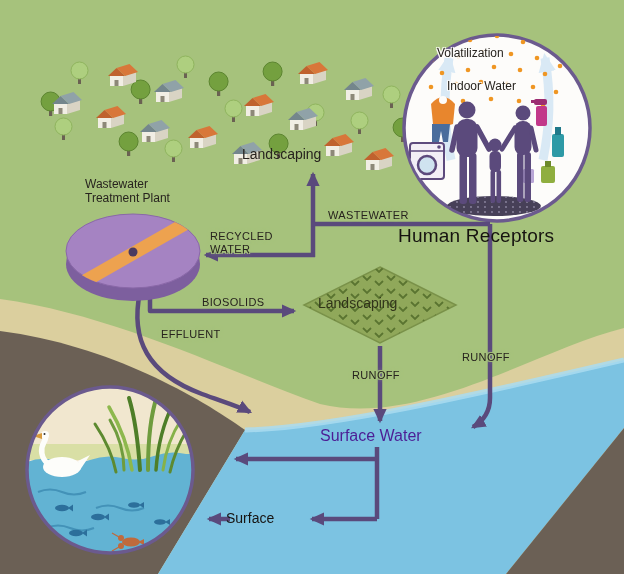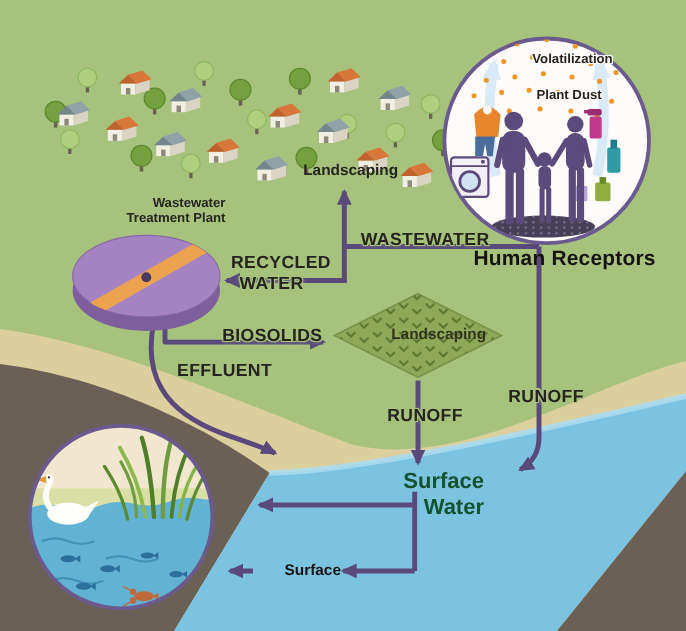--- a/index.html
+++ b/index.html
@@ -1,28 +1,28 @@
 <!DOCTYPE html>
 <html><head>
 <meta charset="utf-8">
 <style>
   *{margin:0;padding:0;box-sizing:border-box}
   body{background:#fff}
   .stage{position:relative;width:624px;height:574px;overflow:hidden;background:#a6c27c;
          font-family:"Liberation Sans",sans-serif}
   .stage svg.canvas{position:absolute;left:0;top:0;display:block}
-  .lbl{position:absolute;font-weight:700;text-align:right;color:#27231e;line-height:1.14}
-  .flow{position:absolute;font-weight:700;text-align:right;color:#27231e;font-size:16px;
+  .lbl{position:absolute;font-weight:400;text-align:left;color:#27231e;line-height:1.14}
+  .flow{position:absolute;font-weight:400;text-align:left;color:#27231e;font-size:11px;
         letter-spacing:.35px;line-height:1.2;
         text-shadow:-1px -1px 0 #a6c27c,1px -1px 0 #a6c27c,-1px 1px 0 #a6c27c,1px 1px 0 #a6c27c,0 0 4px #a6c27c}
   .halo-w{text-shadow:-1px -1px 0 #fdfcfa,1px -1px 0 #fdfcfa,-1px 1px 0 #fdfcfa,1px 1px 0 #fdfcfa,0 0 3px #fdfcfa}
   #lbl-landscaping{left:242px;top:147px;width:120px;font-size:14px}
   #lbl-wwtp{left:85px;top:178px;width:120px;font-size:12px}
   #lbl-agriculture{left:318px;top:296px;width:124px;font-size:14px;color:#31341a}
-  #lbl-surface{left:320px;top:427px;width:120px;font-size:20px;color:#14532d}
+  #lbl-surface{left:320px;top:427px;width:120px;font-size:16px;color:#4c1d95}
   #lbl-sediment{left:226px;top:511px;width:84px;font-size:14px;color:#161412}
   #lbl-human{left:398px;top:225px;width:198px;font-size:19px;color:#161310;letter-spacing:.2px}
   #lbl-volat{left:437px;top:47px;width:120px;font-size:12px}
   #lbl-indoor{left:447px;top:80px;width:100px;font-size:12px}
   #lbl-eco{left:68px;top:389px;width:84px;font-size:13px}
   #fl-wastewater{left:328px;top:209px;width:108px}
   #fl-recycled{left:210px;top:230px;width:66px}
   #fl-biosolids{left:202px;top:296px;width:86px}
   #fl-effluent{left:161px;top:328px;width:78px}
   #fl-runoff-ag{left:352px;top:369px;width:56px}
@@ -301,21 +301,21 @@
   </g>
 </svg>
 
   <div class="lbl" id="lbl-landscaping">Landscaping</div>
   <div class="lbl" id="lbl-wwtp">Wastewater Treatment Plant</div>
   <div class="lbl" id="lbl-agriculture">Landscaping</div>
   <div class="lbl" id="lbl-surface">Surface Water</div>
   <div class="lbl" id="lbl-sediment">Surface</div>
   <div class="lbl" id="lbl-human">Human Receptors</div>
   <div class="lbl halo-w" id="lbl-volat">Volatilization</div>
-  <div class="lbl halo-w" id="lbl-indoor">Plant Dust</div>
+  <div class="lbl halo-w" id="lbl-indoor">Indoor Water</div>
 
   <div class="flow" id="fl-wastewater">WASTEWATER</div>
   <div class="flow" id="fl-recycled">RECYCLED WATER</div>
   <div class="flow" id="fl-biosolids">BIOSOLIDS</div>
   <div class="flow" id="fl-effluent">EFFLUENT</div>
   <div class="flow" id="fl-runoff-ag">RUNOFF</div>
   <div class="flow" id="fl-runoff-res">RUNOFF</div>
 
 </div>
 

